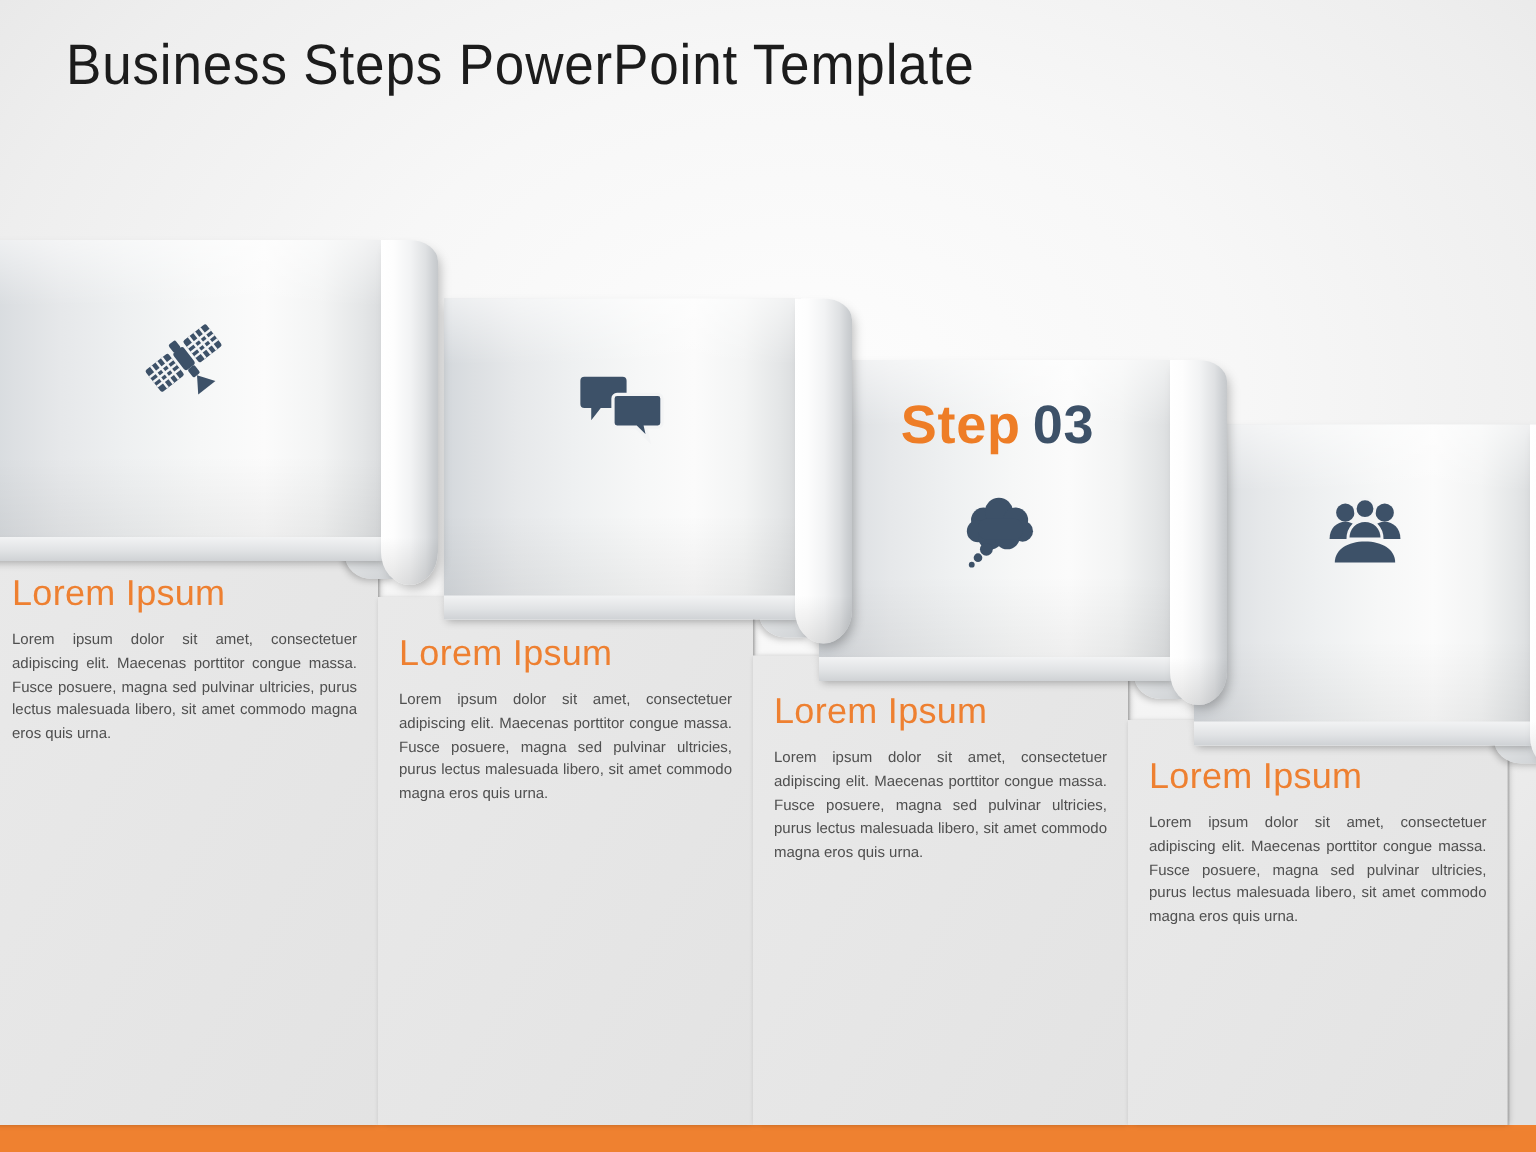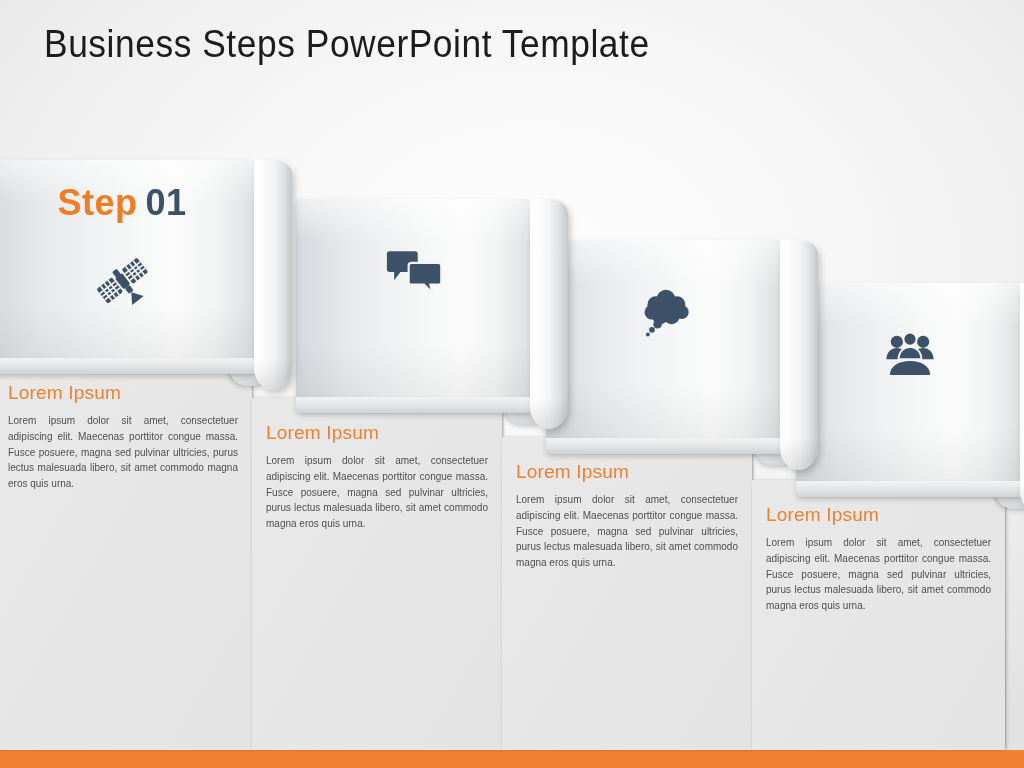--- a/index.html
+++ b/index.html
@@ -57,21 +57,21 @@
   .panel::after {
     content: "";
     position: absolute;
     top: 0; right: -2px;
     width: 2px; height: 100%;
     background: linear-gradient(to right, rgba(120,120,120,0.45), rgba(120,120,120,0.0));
   }
 
   .panel-heading {
     color: #ee8031;
-    font-size: 19px;
+    font-size: 24px;
     font-weight: 400;
     letter-spacing: 0.2px;
     margin-bottom: 9px;
   }
 
   .panel-body {
     color: #4f4f4f;
     font-size: 10px;
     line-height: 1.58;
     text-align: justify;
@@ -219,23 +219,20 @@
   <div class="panel-heading">Lorem Ipsum</div>
   <div class="panel-body">Lorem ipsum dolor sit amet, consectetuer adipiscing elit. Maecenas porttitor congue massa. Fusce posuere, magna sed pulvinar ultricies, purus lectus malesuada libero, sit amet commodo magna eros quis urna.</div>
 </div>
 
 <div class="ribbon" style="left:-14px; top:160px; width:272px; height:200px; z-index:8;">
   <div class="ribbon-face"></div>
   <div class="ribbon-lip"></div>
   <div class="ribbon-tuck"></div>
   <div class="ribbon-curl"></div>
   <div class="ribbon-inner">
-    <div class="step-label">
-      <span class="step-word">Step</span><span class="step-num">01</span>
-    </div>
     <span class="step-icon">
       <svg width="62" height="62" viewBox="0 0 64 64" aria-hidden="true">
         <g transform="rotate(-38 32 32)">
           <rect x="28" y="25" width="9" height="15" rx="2.2"></rect>
           <rect x="29.5" y="18.5" width="6" height="7" rx="1.4"></rect>
           <rect x="29.5" y="40" width="6" height="7" rx="1.4"></rect>
           <g>
             <rect x="6" y="22.5" width="20" height="19" rx="1.6"></rect>
             <rect x="10.5" y="22.5" width="1.7" height="19" fill="#f3f4f5"></rect>
             <rect x="15.3" y="22.5" width="1.7" height="19" fill="#f3f4f5"></rect>
@@ -274,20 +271,23 @@
     </span>
   </div>
 </div>
 
 <div class="ribbon" style="left:546px; top:240px; width:238px; height:200px; z-index:6;">
   <div class="ribbon-face"></div>
   <div class="ribbon-lip"></div>
   <div class="ribbon-tuck"></div>
   <div class="ribbon-curl"></div>
   <div class="ribbon-inner">
+    <div class="step-label">
+      <span class="step-word">Step</span><span class="step-num">03</span>
+    </div>
     <span class="step-icon">
       <svg width="60" height="52" viewBox="0 0 64 56" aria-hidden="true">
         <circle cx="22" cy="18" r="9"></circle>
         <circle cx="33" cy="12" r="10"></circle>
         <circle cx="45" cy="18" r="9"></circle>
         <circle cx="50" cy="26" r="7.5"></circle>
         <circle cx="18" cy="26" r="8"></circle>
         <circle cx="27" cy="30" r="9"></circle>
         <circle cx="39" cy="30" r="9"></circle>
         <rect x="18" y="17" width="32" height="15" rx="6"></rect>

